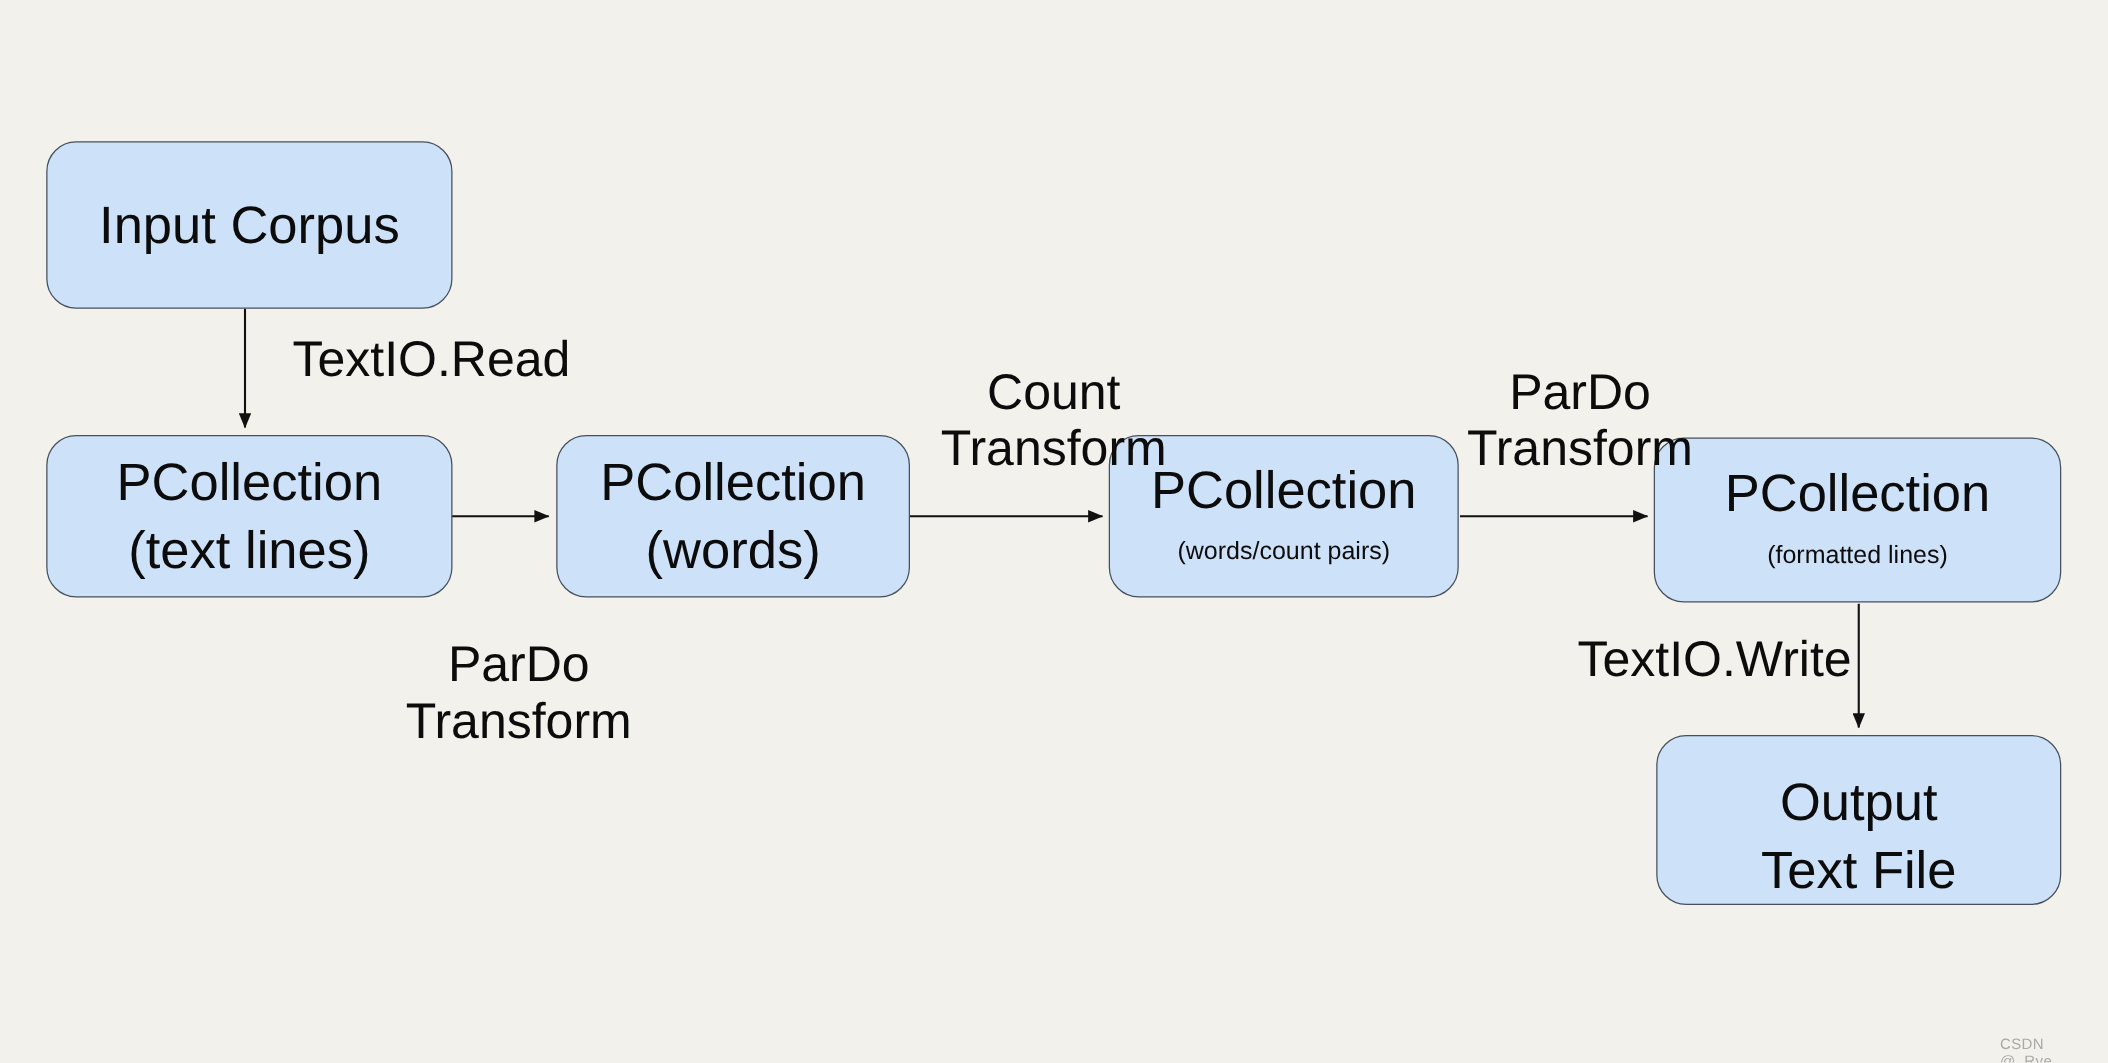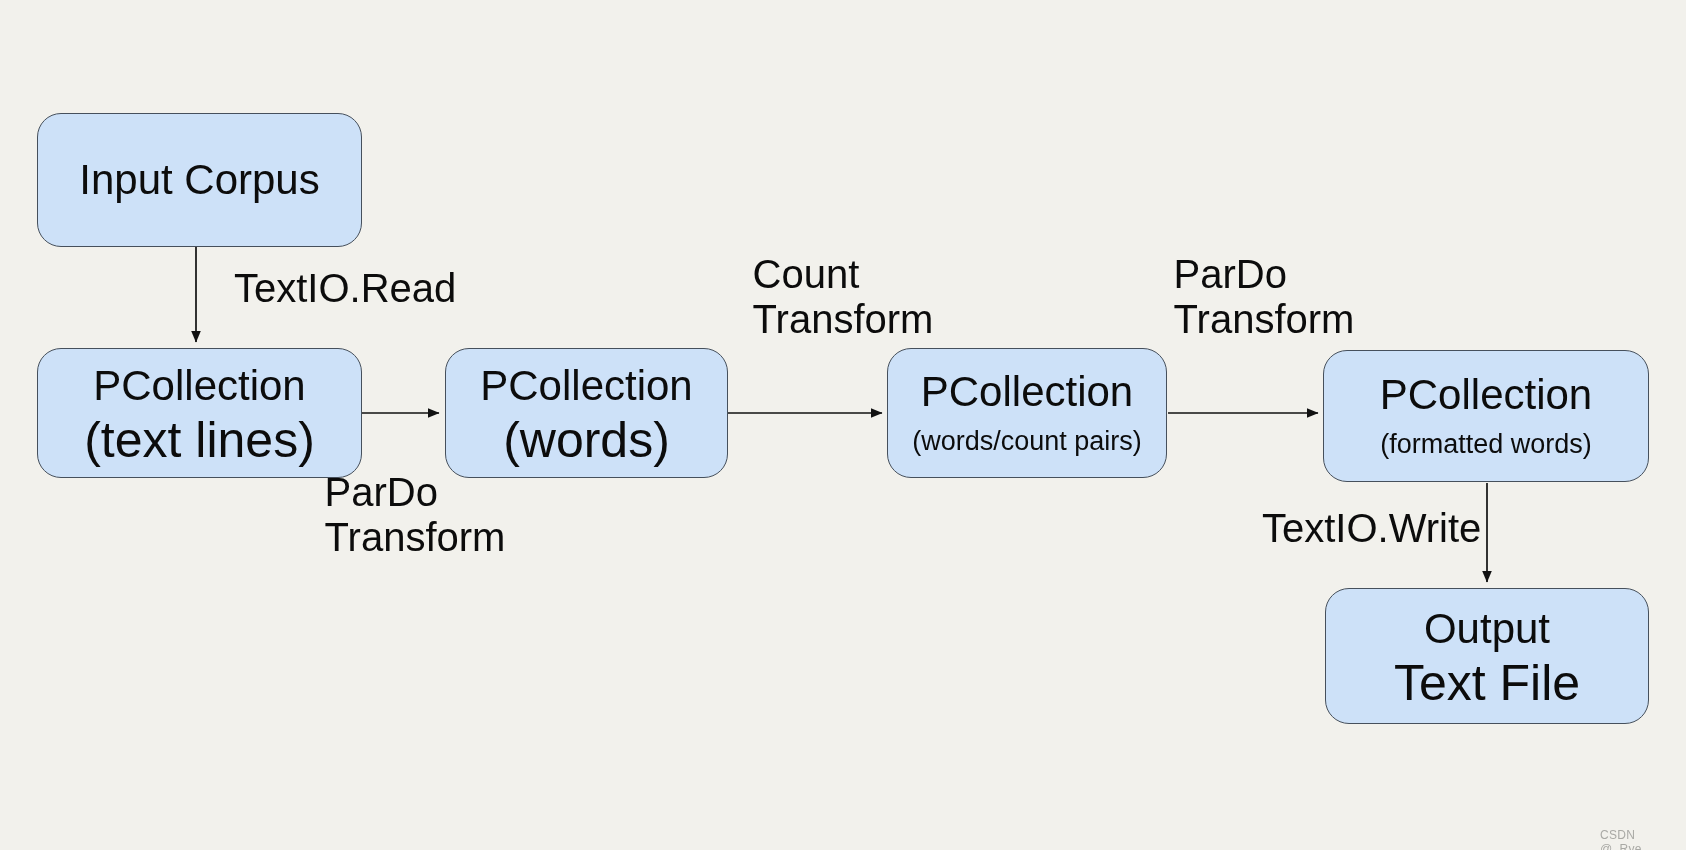--- a/index.html
+++ b/index.html
@@ -36,32 +36,32 @@
     border: 1.6px solid var(--node-border);
     border-radius: 24px;
     display: flex;
     flex-direction: column;
     align-items: center;
     justify-content: center;
     text-align: center;
     color: var(--text);
   }
   .node .l1 { font-size: 42px; line-height: 56px; white-space: nowrap; }
-  .node .l2 { font-size: 50px; line-height: 56px; white-space: nowrap; }
+  .node .l2 { font-size: 42px; line-height: 56px; white-space: nowrap; }
   .node.small-sub .l1 { line-height: 52px; }
-  .node.small-sub .l2 { font-size: 27px; line-height: 40px; margin-top: 3px; }
+  .node.small-sub .l2 { font-size: 20px; line-height: 40px; margin-top: 3px; }
   .node.tight .l1, .node.tight .l2 { line-height: 54px; }
   .edge-label {
     position: absolute;
     font-size: 40px;
     line-height: 45px;
     color: var(--text);
     white-space: nowrap;
   }
-  .edge-label.double { transform: translateX(-50%); }
+  .edge-label.double { text-align: center; transform: translateX(-50%); margin-top: 40px; }
   .edge-label .el { display: block; }
   .watermark {
     position: absolute;
     left: 1600px;
     top: 828px;
     font-size: 12px;
     line-height: 14px;
     color: var(--watermark);
     letter-spacing: 0.3px;
   }
@@ -98,24 +98,24 @@
     <span class="l2">(words)</span>
   </div>
 
   <div class="node small-sub" style="left:887px; top:348px; width:280px; height:130px;">
     <span class="l1">PCollection</span>
     <span class="l2">(words/count pairs)</span>
   </div>
 
   <div class="node small-sub" style="left:1323px; top:350px; width:326px; height:132px;">
     <span class="l1">PCollection</span>
-    <span class="l2">(formatted words)</span>
+    <span class="l2">(formatted lines)</span>
   </div>
 
-  <div class="node tight" style="left:1325px; top:588px; width:324px; height:136px;">
+  <div class="node tight" style="left:1325px; top:588px; width:324px; height:136px;justify-content:flex-end;">
     <span class="l1">Output</span>
     <span class="l2">Text File</span>
   </div>
 
   <div class="edge-label single" style="left:234px; top:266px;">
     <span>TextIO.Read</span>
   </div>
 
   <div class="edge-label double" style="left:415px; top:470px;">
     <span class="el">ParDo</span>

